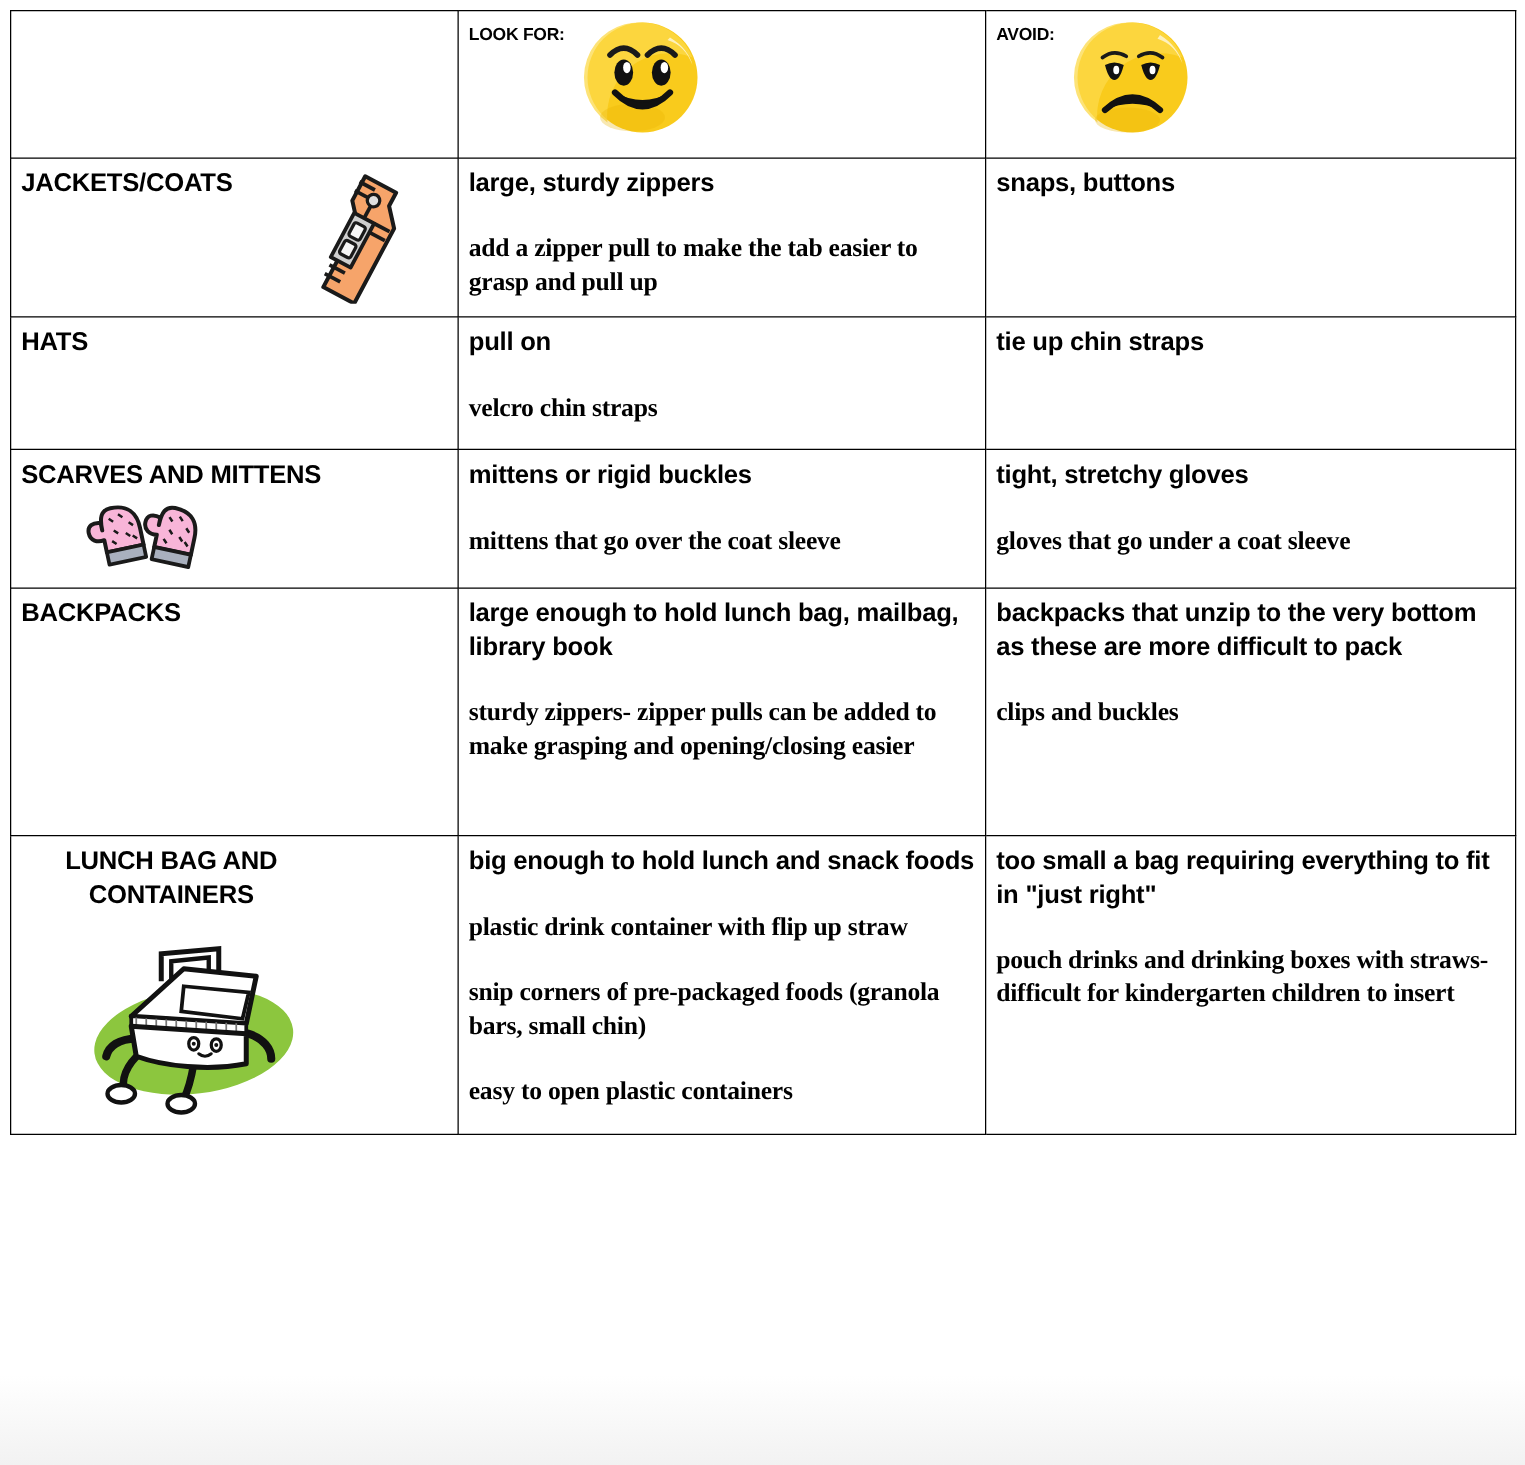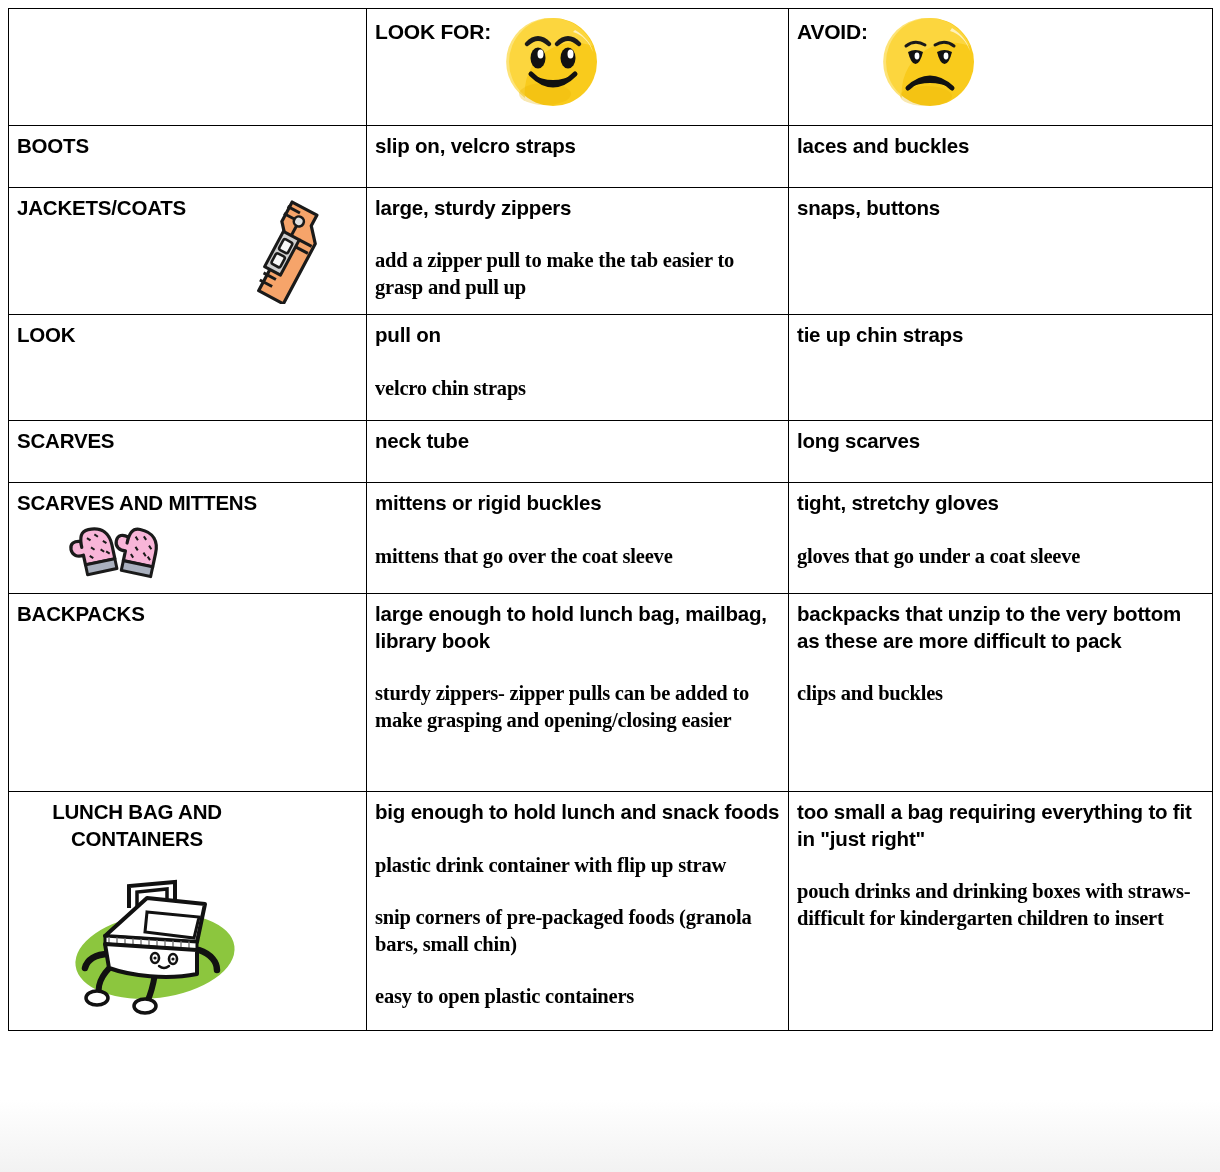--- a/index.html
+++ b/index.html
@@ -48,21 +48,21 @@
   col.c3 { width: 424px; }
 
   
   .hdr-cell { height: 92px; position: relative; }
   .hdr-inner {
     display: flex;
     align-items: flex-start;
     gap: 14px;
   }
   .hdr-label {
-    font-size: 21px;
+    font-size: 14px;
     font-weight: bold;
     padding-top: 2px;
     white-space: nowrap;
   }
   .face { flex: 0 0 auto; display: block; }
 
   
   .rowlabel { white-space: nowrap; }
   .cell-line { margin: 0; }
   .cell-line + .cell-line { margin-top: 26px; font-family: Liberation Serif, serif; }
@@ -133,31 +133,20 @@
                 <ellipse cx="64" cy="40" rx="2.4" ry="3.4" fill="#FFFFFF"></ellipse>
                 <path d="M26 72 Q48 52 70 72 Q48 62 26 72 Z" fill="#111111"></path>
                 <path d="M26 72 Q48 52 70 72" stroke="#111111" stroke-width="5" fill="none" stroke-linecap="round"></path>
               </svg>
             </span>
           </div>
         </td>
       </tr>
 
 
-      <tr>
-        <td>
-          <div class="rowlabel tall-1">BOOTS</div>
-        </td>
-        <td>
-          <p class="cell-line">slip on, velcro straps</p>
-        </td>
-        <td>
-          <p class="cell-line">laces and buckles</p>
-        </td>
-      </tr>
 
 
       <tr>
         <td>
           <div class="label-with-icon">
             <div class="rowlabel">JACKETS/COATS</div>
             <span class="icon-wrap">
               <svg width="120" height="105" viewBox="0 0 120 105" style="margin-left:205px;margin-top:-22px;display:block;">
                 <g transform="rotate(28 60 52)">
                   <path d="M46 4 L74 4 L74 16 L86 30 L86 98 L58 98 L58 40 L46 26 Z" fill="#F6A46A" stroke="#1A1A1A" stroke-width="3.2" stroke-linejoin="round"></path>
@@ -183,42 +172,31 @@
           <p class="cell-line">large, sturdy zippers</p>
           <p class="cell-line">add a zipper pull to make the tab easier to grasp and pull up</p>
         </td>
         <td>
           <p class="cell-line">snaps, buttons</p>
         </td>
       </tr>
 
       <tr>
         <td>
-          <div class="rowlabel" style="height:88px;">LOOK</div>
+          <div class="rowlabel" style="height:88px;">HATS</div>
         </td>
         <td>
           <p class="cell-line">pull on</p>
           <p class="cell-line">velcro chin straps</p>
         </td>
         <td>
           <p class="cell-line">tie up chin straps</p>
         </td>
       </tr>
 
-      <tr>
-        <td>
-          <div class="rowlabel tall-1">SCARVES</div>
-        </td>
-        <td>
-          <p class="cell-line">neck tube</p>
-        </td>
-        <td>
-          <p class="cell-line">long scarves</p>
-        </td>
-      </tr>
 
       <tr>
         <td>
           <div class="label-with-icon">
             <div class="rowlabel">SCARVES AND MITTENS</div>
             <span class="icon-wrap">
               <svg width="120" height="62" viewBox="0 0 120 62" style="margin-left:46px;margin-top:4px;display:block;">
                 <g transform="rotate(-12 40 30)">
                   <path d="M30 6 C44 6 50 14 50 26 L50 40 L20 40 L20 30 C14 31 9 28 9 22 C9 16 14 14 20 16 L20 22 C20 12 22 6 30 6 Z" fill="#F8B5D8" stroke="#1A1A1A" stroke-width="3.2" stroke-linejoin="round"></path>
                   <path d="M20 40 L50 40 L50 50 L20 50 Z" fill="#A9B0BE" stroke="#1A1A1A" stroke-width="3" stroke-linejoin="round"></path>

